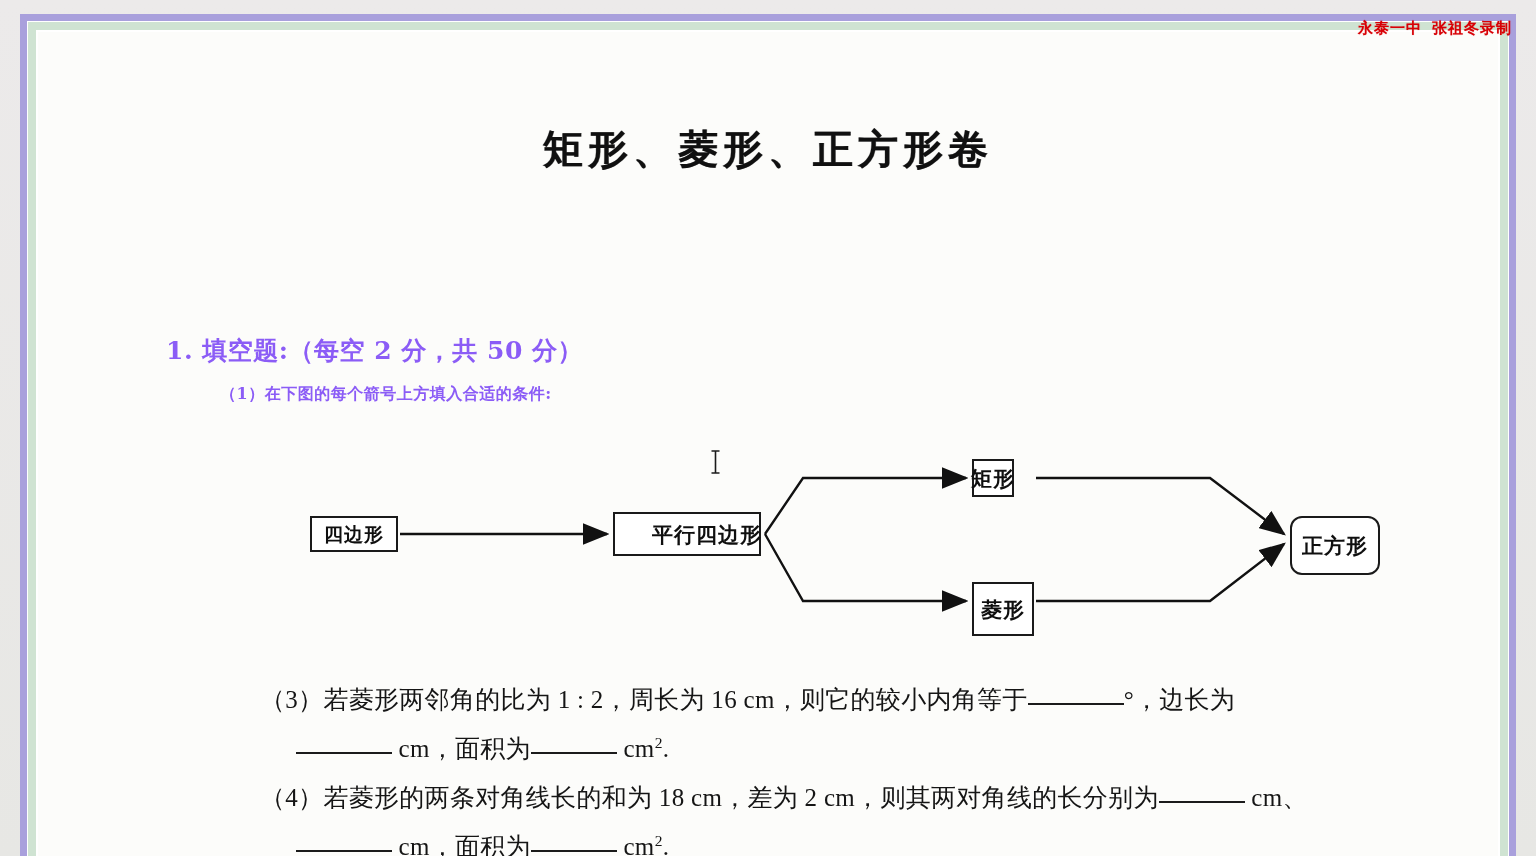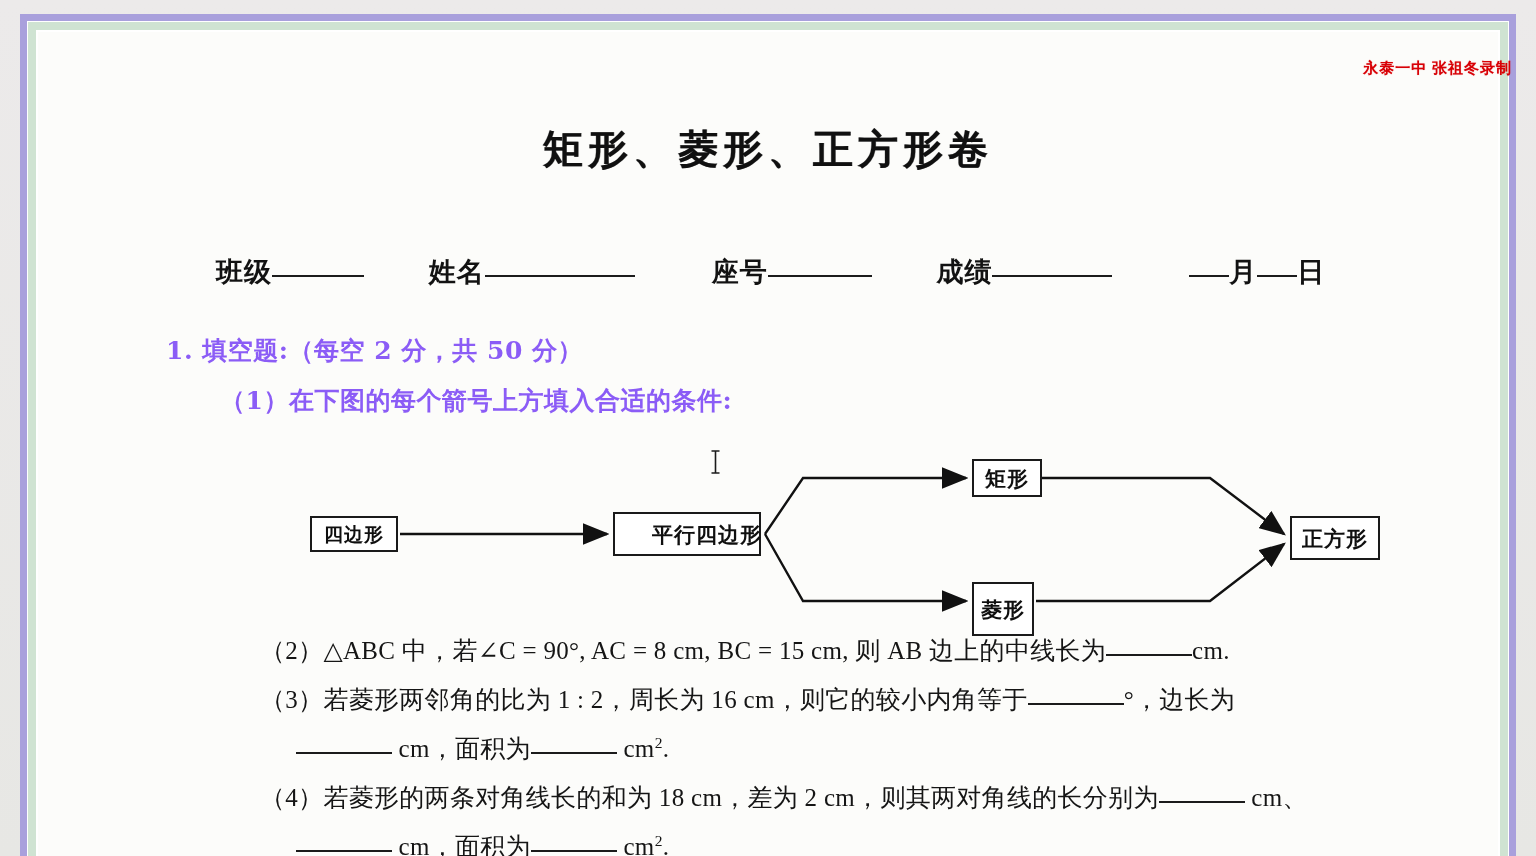--- a/index.html
+++ b/index.html
@@ -58,28 +58,27 @@
     background: #fcfcfa;
     overflow: hidden;
   }
 
   
   .watermark {
     position: absolute;
     right: 24px;
     top: 19px;
     color: #d80006;
-    font-family: Liberation Serif, serif;
+    font-family: Liberation Mono, monospace;
     font-size: 15px;
     font-weight: bold;
     letter-spacing: 1px;
     white-space: nowrap;
     z-index: 40;
     text-shadow: 0 0 1px rgba(216,0,6,0.45);
-    margin-top: 40px;
   }
 
   
   .doc {
     position: absolute;
     left: 0; top: 0;
     width: 1460px;
     height: 824px;
     color: #131313;
   }
@@ -120,21 +119,21 @@
 
   .q-num {
     position: absolute;
     font-family: "DejaVu Serif", serif;
     font-size: 24px;
     letter-spacing: 0.5px;
     color: #8b5cf6;
     white-space: nowrap;
   }
   .line1 { left: 128px;  top: 302px; font-weight: bold; font-size: 25px; }
-  .line2 { left: 182px;  top: 352px; font-weight: bold; font-size: 25px; }
+  .line2 { left: 182px;  top: 352px; font-weight: bold; font-size: 16px; }
 
   .body-line {
     position: absolute;
     font-family: "Liberation Serif", "DejaVu Serif", serif;
     font-size: 25px;
     color: #151515;
     white-space: nowrap;
     letter-spacing: 0.3px;
   }
   .blank { display:inline-block; border-bottom: 2px solid #1b1b1b; vertical-align: 3px; }
@@ -167,23 +166,23 @@
     letter-spacing: 1px;
     color: #0f0f0f;
     display: flex;
     align-items: center;
     justify-content: center;
     line-height: 1;
     white-space: nowrap;
   }
   .node-quad   { left: 12px;  top: 72px;  width: 88px;  height: 36px; font-size: 19px; }
   .node-par    { left: 315px; top: 68px;  width: 148px; height: 44px; padding-left: 40px; }
-  .node-rect   { left: 674px; top: 15px;  width: 70px;  height: 38px; }
+  .node-rect   { left: 674px; top: 15px;  width: 42px;  height: 38px; }
   .node-rhom   { left: 674px; top: 138px; width: 62px;  height: 54px; }
-  .node-square { left: 992px; top: 72px;  width: 90px;  height: 44px; }
+  .node-square { left: 992px; top: 72px;  width: 90px;  height: 59px; border-radius: 12px; }
   .diagram svg { position: absolute; left: 0; top: 0; }
 
   
   .ibeam {
     position: absolute;
     left: 710px;
     top: 450px;
     width: 11px;
     height: 24px;
     z-index: 50;
@@ -198,31 +197,20 @@
   <div class="frame-purple"></div>
   <div class="frame-green"></div>
 
   <div class="watermark">永泰一中 张祖冬录制</div>
 
   <div class="page">
     <div class="doc">
 
       <div class="doc-title">矩形、菱形、正方形卷</div>
 
-      <div class="info-row">
-        <span class="fld">班级</span><span class="ul ul-70"></span>
-        <span class="gap-s"></span>
-        <span class="fld">姓名</span><span class="ul ul-120"></span>
-        <span class="gap-m"></span>
-        <span class="fld">座号</span><span class="ul ul-80"></span>
-        <span class="gap-s"></span>
-        <span class="fld">成绩</span><span class="ul ul-90"></span>
-        <span class="gap-m"></span>
-        <span class="ul ul-40"></span><span class="fld">月</span><span class="ul ul-40"></span><span class="fld">日</span>
-      </div>
 
       <div class="q-num line1">1. 填空题:（每空 2 分，共 50 分）</div>
 
       <div class="q-num line2">（1）在下图的每个箭号上方填入合适的条件:</div>
 
       <div class="diagram">
         <svg width="1120" height="180" viewBox="0 0 1120 180">
           <defs>
             <marker id="ah" markerWidth="11" markerHeight="9" refX="10" refY="4.5" orient="auto">
               <polygon points="0,0 11,4.5 0,9" fill="#111111"></polygon>
@@ -240,23 +228,20 @@
           <polyline points="738,157 912,157 986,100" fill="none" stroke="#111111" stroke-width="2.4" marker-end="url(#ah)"></polyline>
         </svg>
 
         <div class="node node-quad">四边形</div>
         <div class="node node-par">平行四边形</div>
         <div class="node node-rect">矩形</div>
         <div class="node node-rhom">菱形</div>
         <div class="node node-square">正方形</div>
       </div>
 
-      <div class="body-line l2">
-        <span>（2）△ABC 中，若∠C = 90°, AC = 8 cm, BC = 15 cm, 则 AB 边上的中线长为</span><span class="blank b-70"></span><span>cm.</span>
-      </div>
 
       <div class="body-line l3">
         <span>（3）若菱形两邻角的比为 1 : 2，周长为 16 cm，则它的较小内角等于</span><span class="blank b-75"></span><span>°，边长为</span>
       </div>
 
       <div class="body-line l3b">
         <span class="blank b-75"></span>
         <span>cm，面积为</span><span class="blank b-70"></span>
         <span>cm</span><sup>2</sup>.
       </div>

